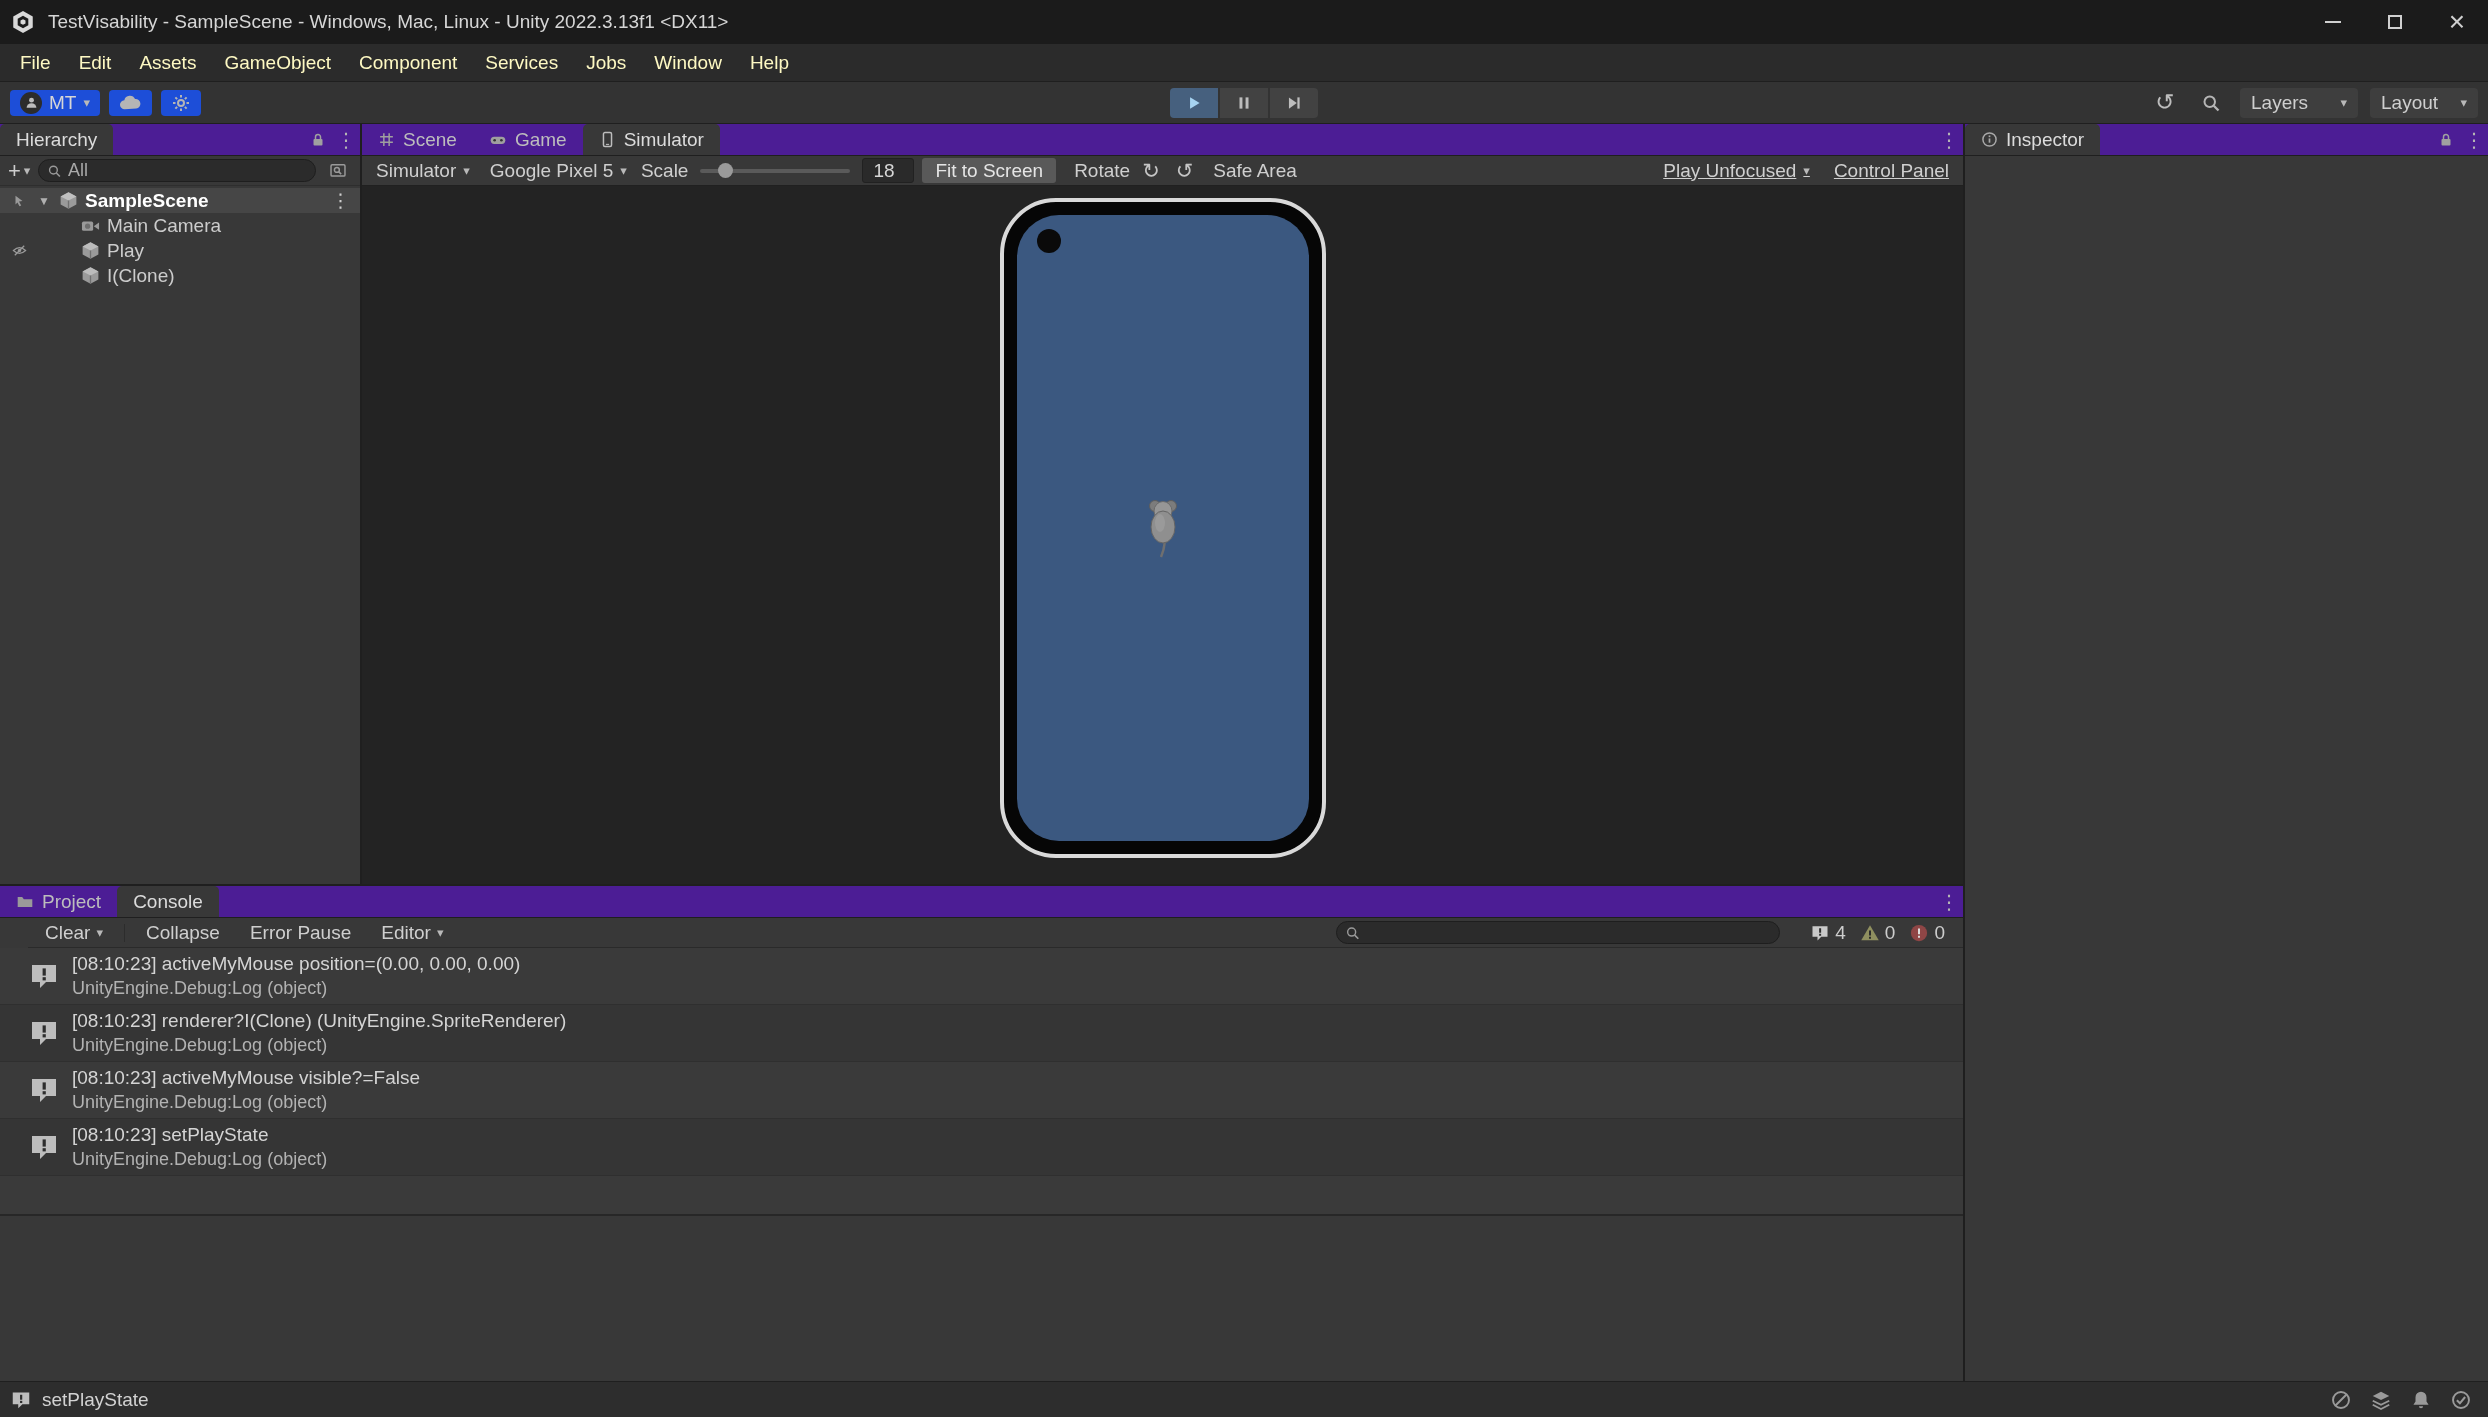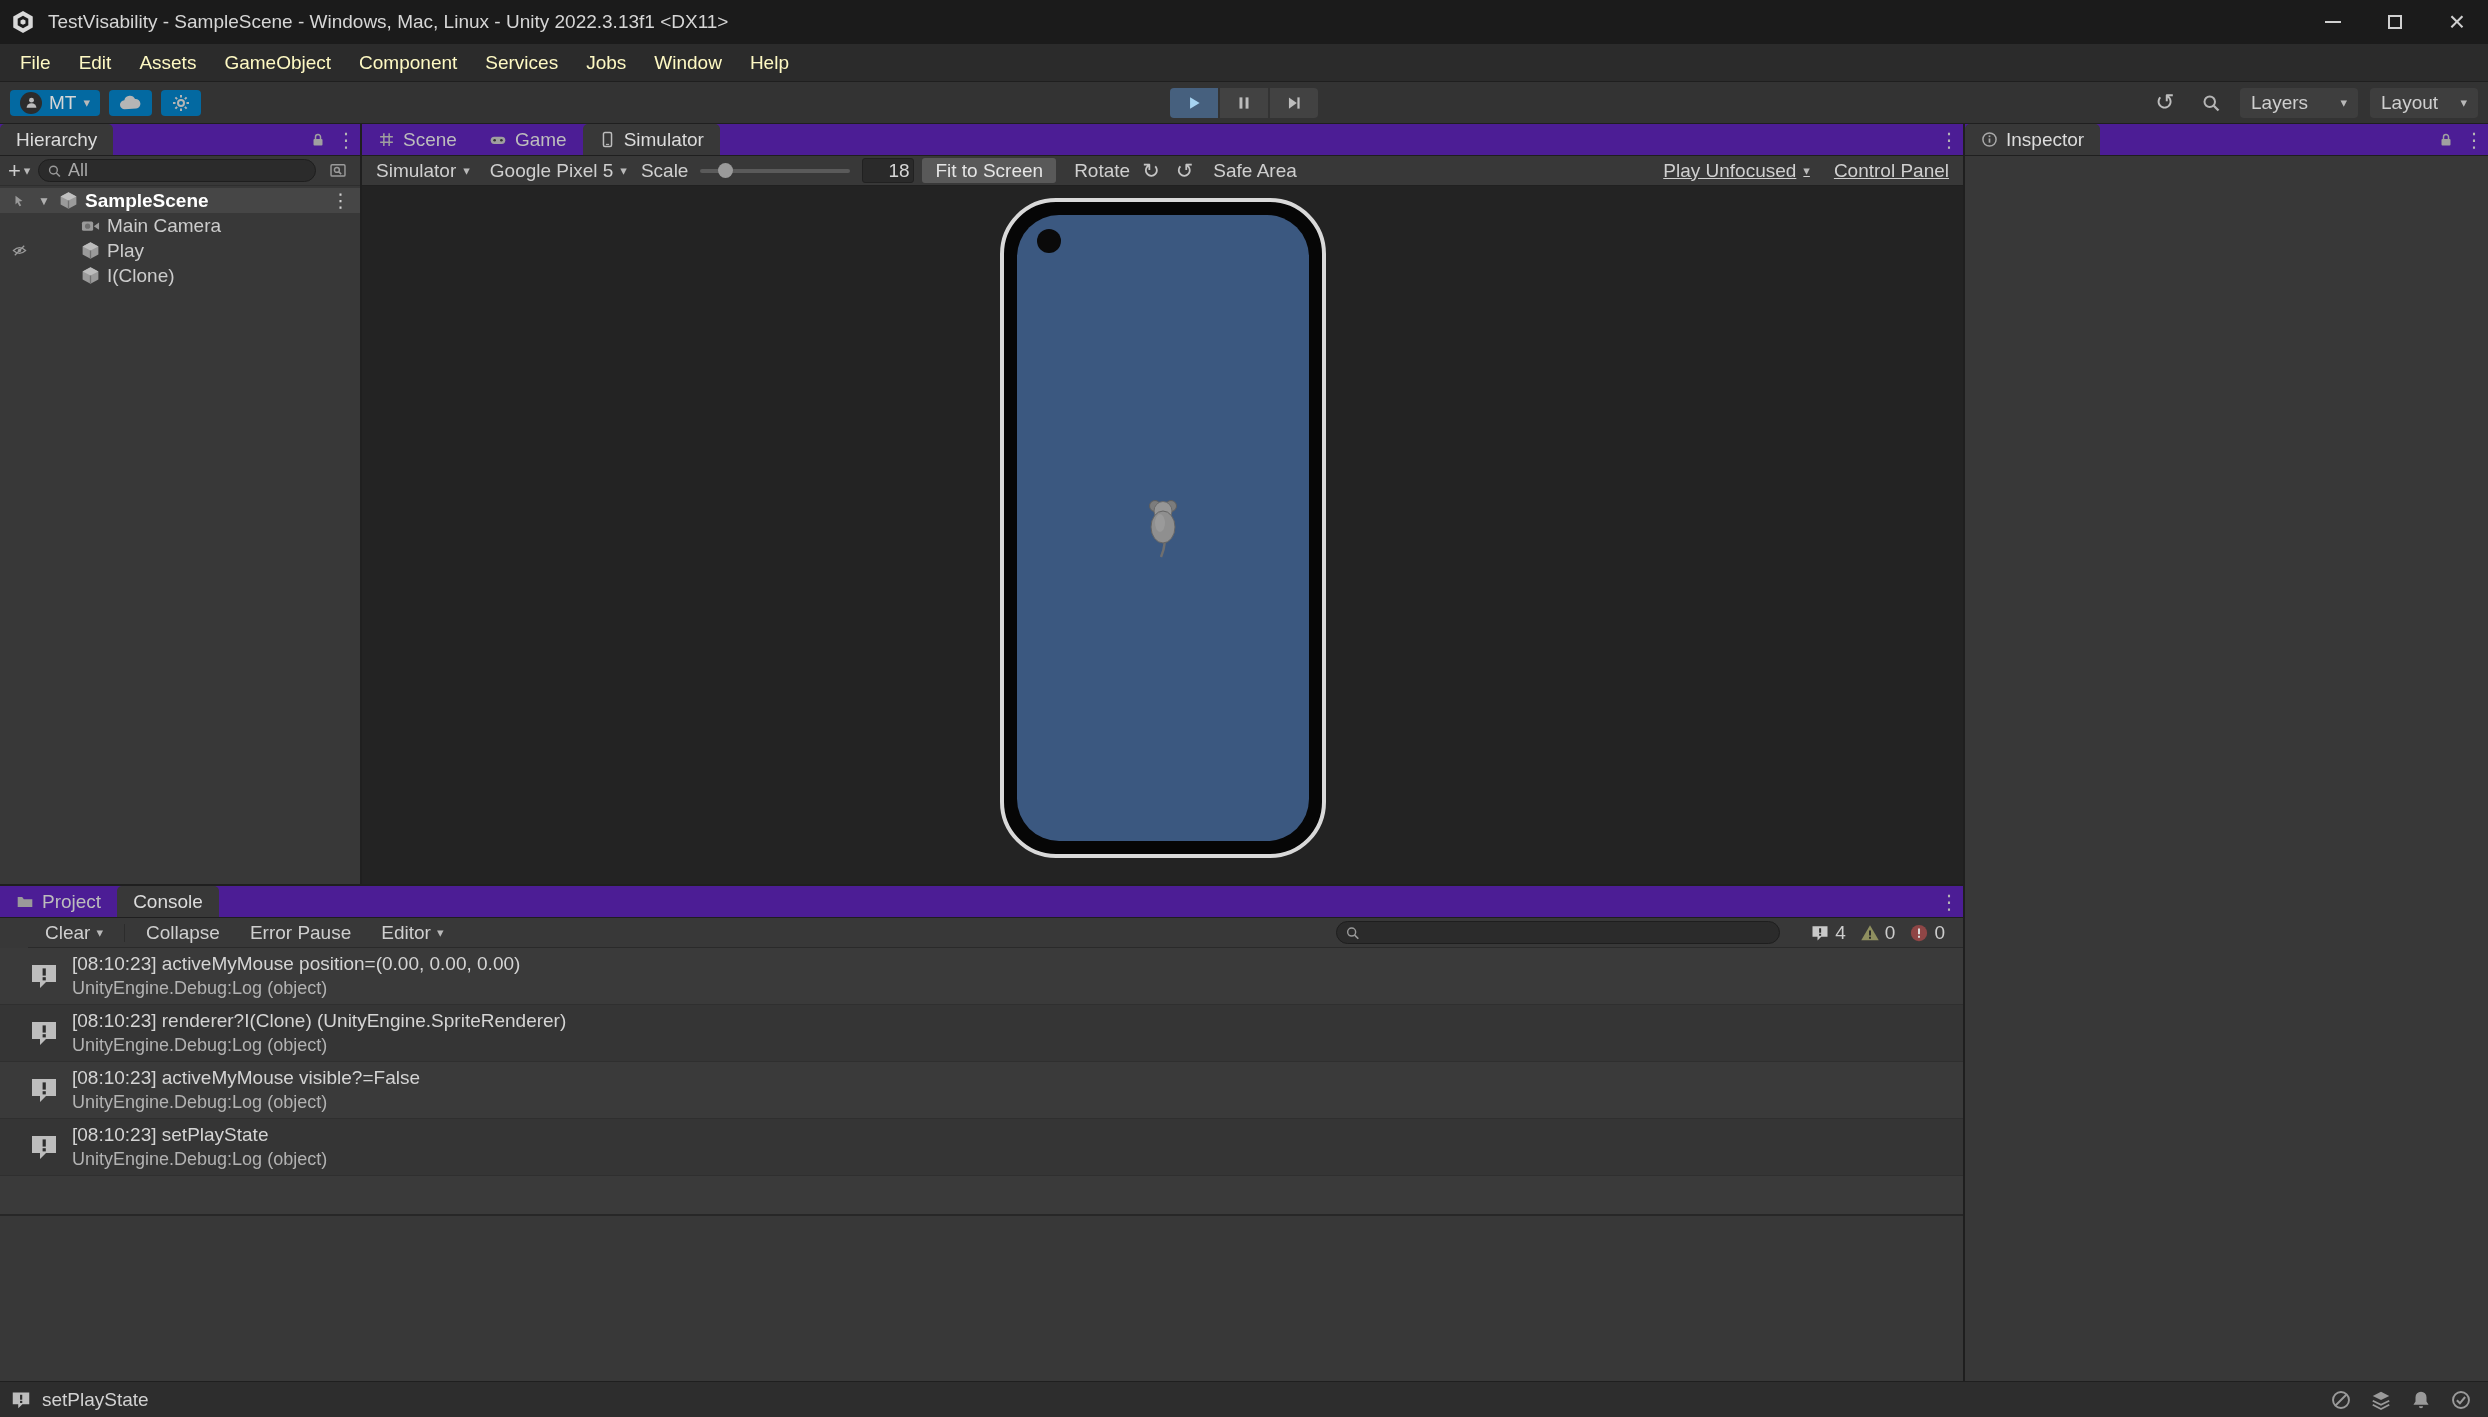--- a/index.html
+++ b/index.html
@@ -16,21 +16,21 @@
   .glyph-min { width:16px; height:2px; background:#d0d0d0; }
   .glyph-max { width:14px; height:14px; border:2px solid #d0d0d0; }
   .glyph-close { font-size:28px; line-height:1; color:#d0d0d0; }
 
   
   .menubar { height:38px; flex:none; background:#2b2b2b; display:flex; align-items:center; padding-left:6px; border-bottom:1px solid #1f1f1f; }
   .menu-item { padding:12px 14px; font-size:19px; color:#fef9c3; height:100%; display:flex; align-items:center; }
 
   
   .toolbar { height:42px; flex:none; background:#333333; display:flex; align-items:center; padding:0 10px; position:relative; border-bottom:1px solid #1f1f1f; }
-  .tb-btn { height:26px; background:#0369a1; border-radius:4px; display:flex; align-items:center; gap:7px; padding:0 10px; margin-right:9px; font-size:19px; color:#d6d6d6; }
+  .tb-btn { height:26px; background:#1d4ed8; border-radius:4px; display:flex; align-items:center; gap:7px; padding:0 10px; margin-right:9px; font-size:19px; color:#d6d6d6; }
   .avatar { width:22px; height:22px; border-radius:50%; background:#2c2c2c; display:flex; align-items:center; justify-content:center; }
   .caret { font-size:13px; color:#b9b9b9; }
   .tb-center { position:absolute; left:50%; transform:translateX(-50%); display:flex; gap:2px; }
   .tb-play { width:48px; height:30px; background:#424242; display:flex; align-items:center; justify-content:center; }
   .tb-play.first { border-radius:4px 0 0 4px; }
   .tb-play.last { border-radius:0 4px 4px 0; }
   .tb-play.active { background:#46607e; }
   .tb-right { margin-left:auto; display:flex; align-items:center; gap:12px; }
   .tb-icon { width:34px; height:30px; display:flex; align-items:center; justify-content:center; font-size:23px; color:#bdbdbd; }
   .tb-dd { height:30px; background:#3e3e3e; border-radius:4px; display:flex; align-items:center; justify-content:space-between; padding:0 11px; font-size:19px; color:#cfcfcf; }
@@ -62,21 +62,21 @@
   .fold { width:20px; font-size:12px; color:#b0b0b0; }
   .h-icon { width:21px; height:21px; margin-right:6px; }
   .row-kebab { position:absolute; right:10px; font-size:19px; color:#cfcfcf; font-weight:normal; }
 
   
   .center { flex:1; display:flex; flex-direction:column; min-width:0; background:#232323; }
   .simbar { height:30px; flex:none; background:#383838; border-bottom:1px solid #202020; display:flex; align-items:center; padding:0 8px; gap:8px; font-size:19px; color:#cfcfcf; }
   .sim-dd { display:flex; align-items:center; gap:7px; padding:0 6px; }
   .slider { width:150px; height:4px; background:#5a5a5a; border-radius:2px; position:relative; margin:0 4px; }
   .slider .thumb { position:absolute; top:-6px; left:18px; width:15px; height:15px; border-radius:50%; background:#9a9a9a; }
-  .scale-val { width:52px; height:25px; background:#2a2a2a; border:1px solid #212121; border-radius:3px; display:flex; align-items:center; padding:0 25px; color:#d6d6d6; }
+  .scale-val { width:52px; height:25px; background:#2a2a2a; border:1px solid #212121; border-radius:3px; display:flex; align-items:center; padding:0 10px; color:#d6d6d6; }
   .fit-btn { background:#595959; border-radius:3px; height:25px; display:flex; align-items:center; padding:0 13px; color:#e5e5e5; }
   .rot-btn { font-size:21px; color:#c5c5c5; padding:0 4px; }
   .sim-right { margin-left:auto; display:flex; align-items:center; gap:18px; padding-right:6px;text-decoration:underline; }
   .viewport { flex:1; display:flex; justify-content:center; }
   .phone { margin-top:12px; width:326px; height:660px; background:#060606; border:4px solid #d9d9d9; border-radius:56px; position:relative; flex:none; }
   .screen { position:absolute; left:13px; right:13px; top:13px; bottom:13px; background:#3b5880; border-radius:42px; overflow:hidden; }
   .hole { position:absolute; left:20px; top:14px; width:24px; height:24px; border-radius:50%; background:#0a0a0a; }
   .sprite { position:absolute; left:50%; top:50%; transform:translate(-50%,-50%); }
 
   

